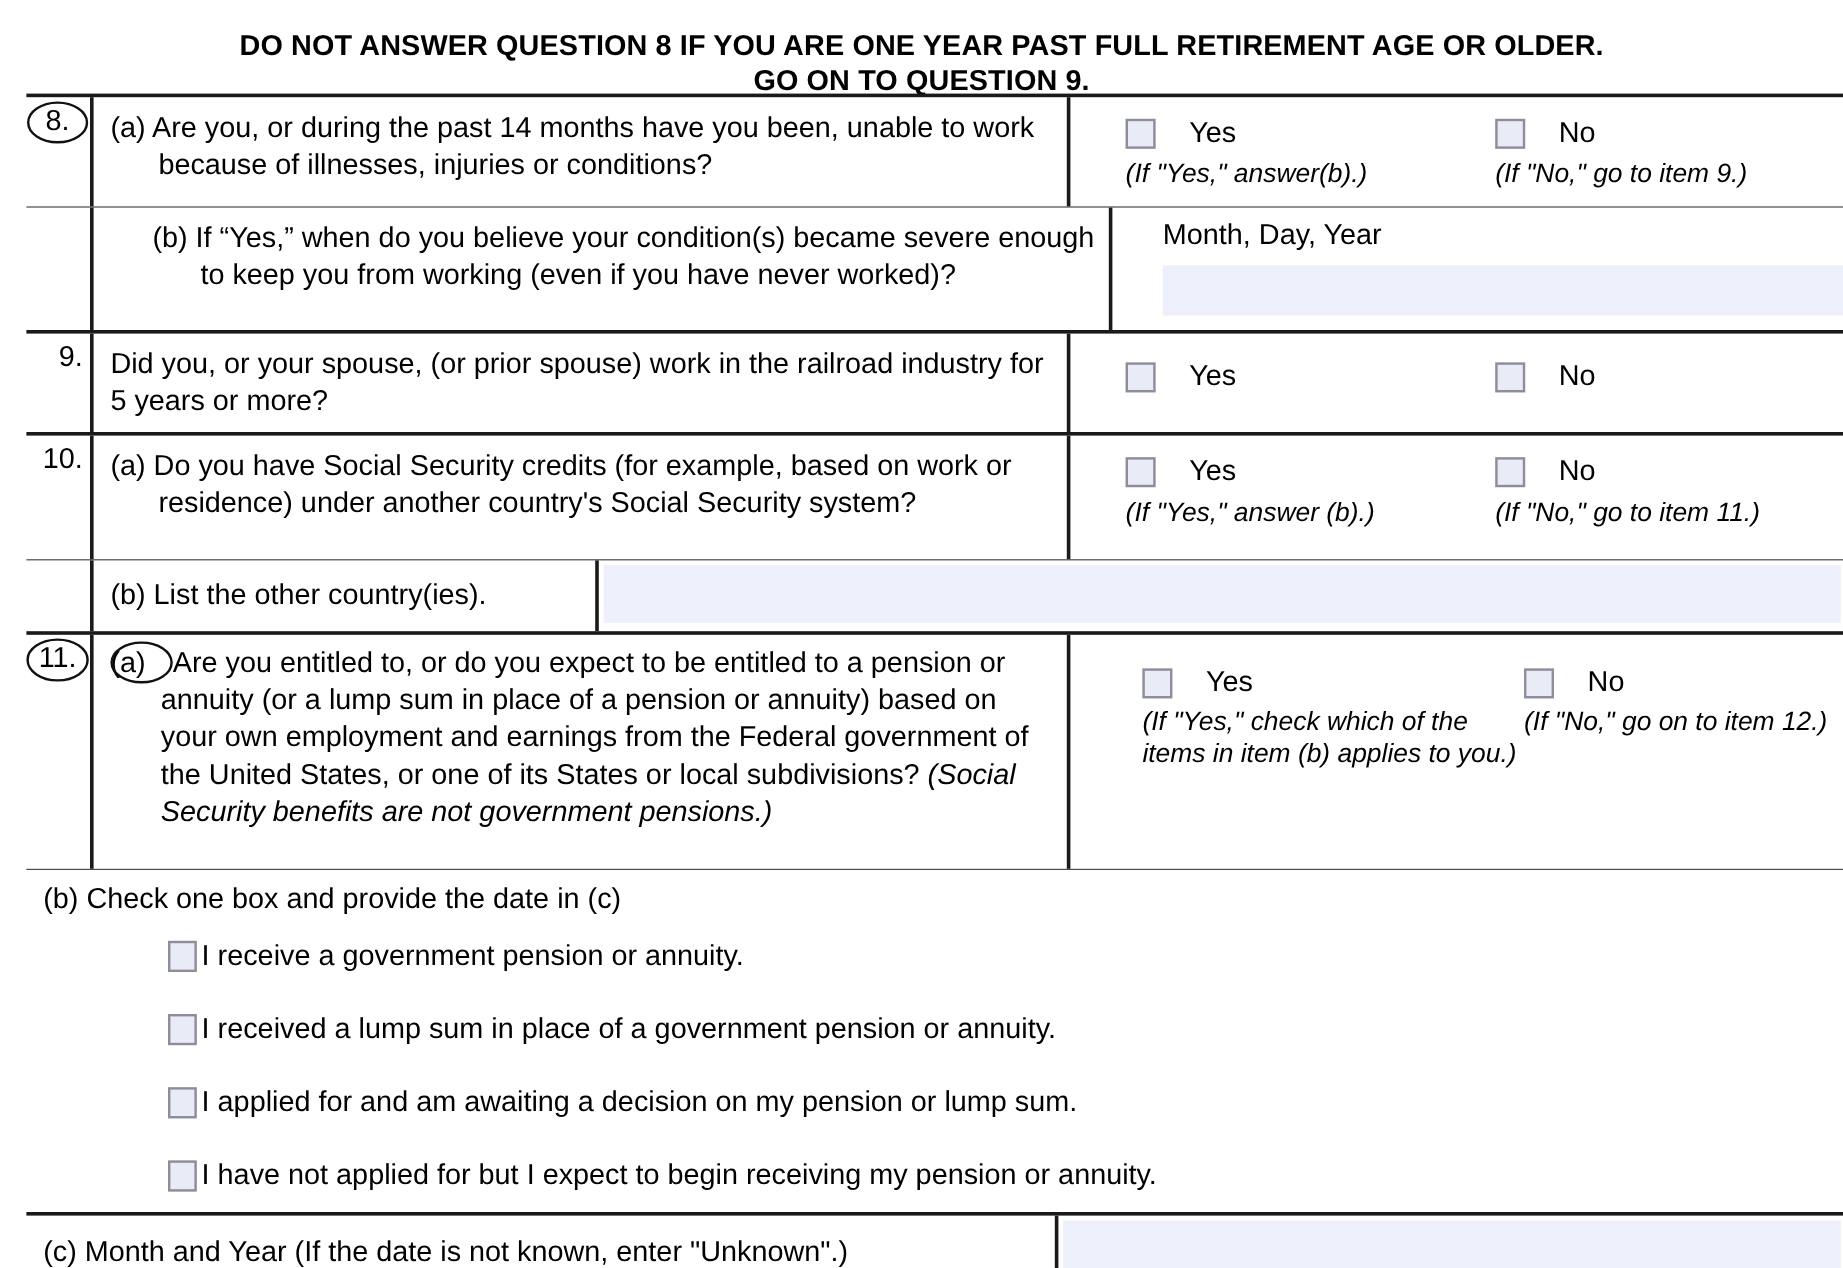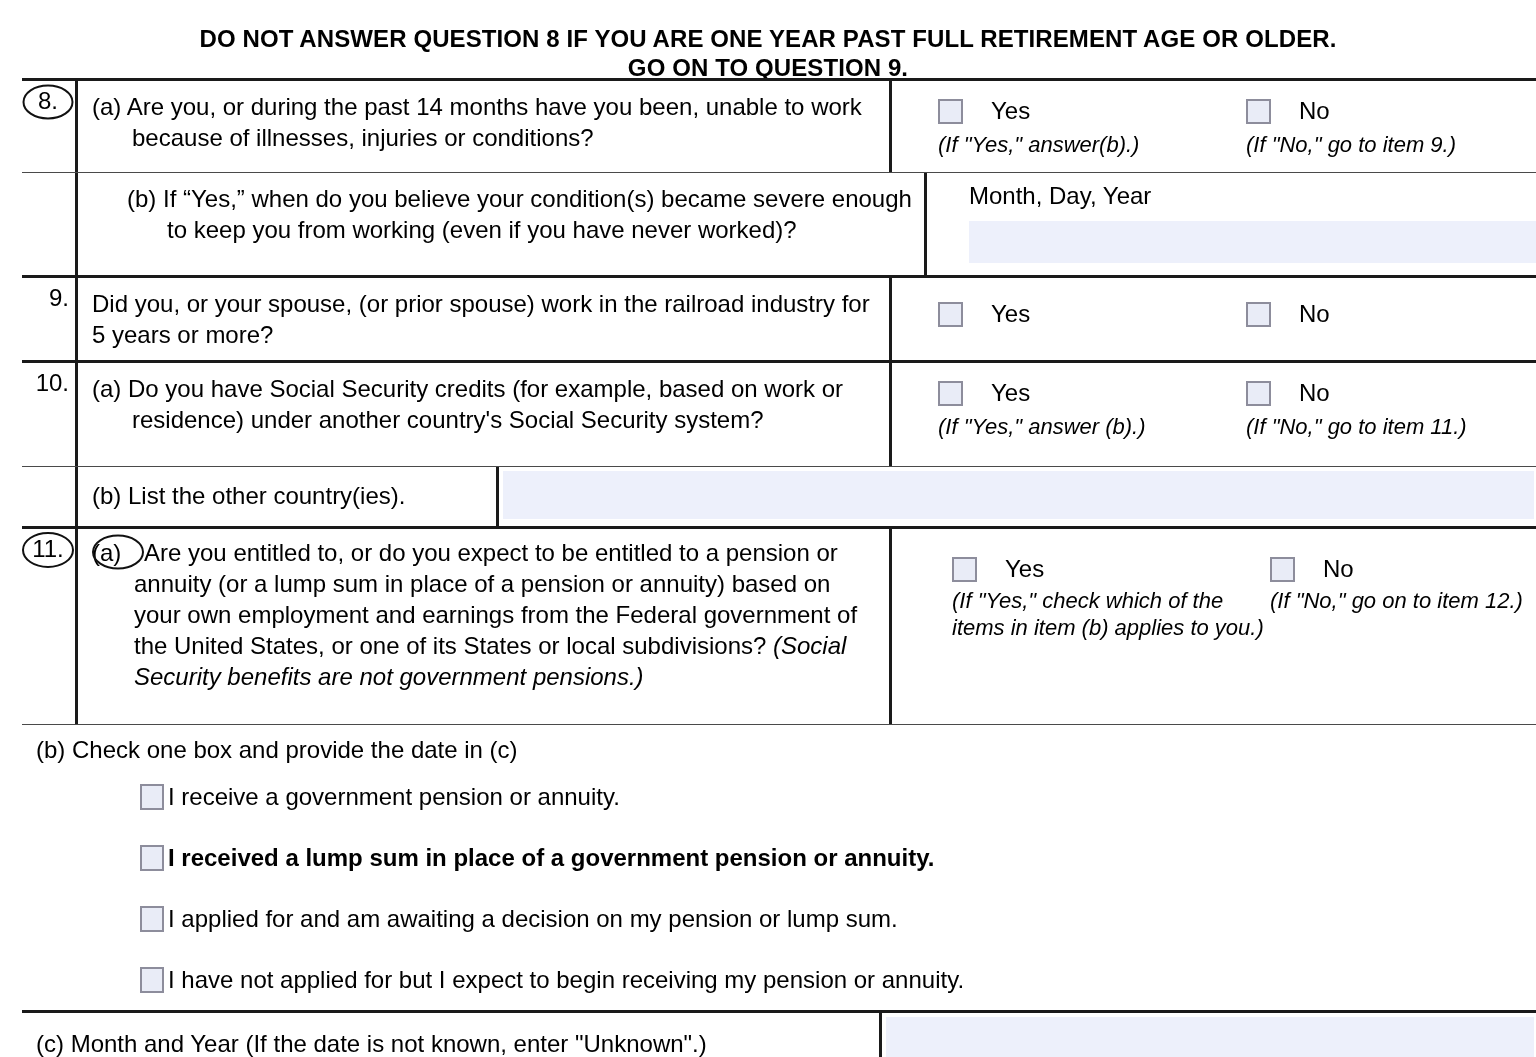--- a/index.html
+++ b/index.html
@@ -235,21 +235,21 @@
   .r11b .lead { margin-bottom: 18px; }
   .chk-item {
     display: flex;
     align-items: center;
     gap: 4px;
     margin-bottom: 33px;
   }
   .chk-item:last-child { margin-bottom: 4px; }
   .chk-item .lbl { font-size: 24px; line-height: 28px; }
   .chk-item.i1 { padding-left: 104px; }
-  .chk-item.i2 { padding-left: 104px; font-weight: bold; }
+  .chk-item.i2 { padding-left: 104px; }
   .chk-item.i3 { padding-left: 104px; }
   .chk-item.i4 { padding-left: 104px; }
 
   
   .r11c { min-height: 66px; }
   .r11c .ccell {
     flex: 0 0 860px;
     width: 860px;
     box-sizing: border-box;
     border-right: 3px solid #1a1a1a;

